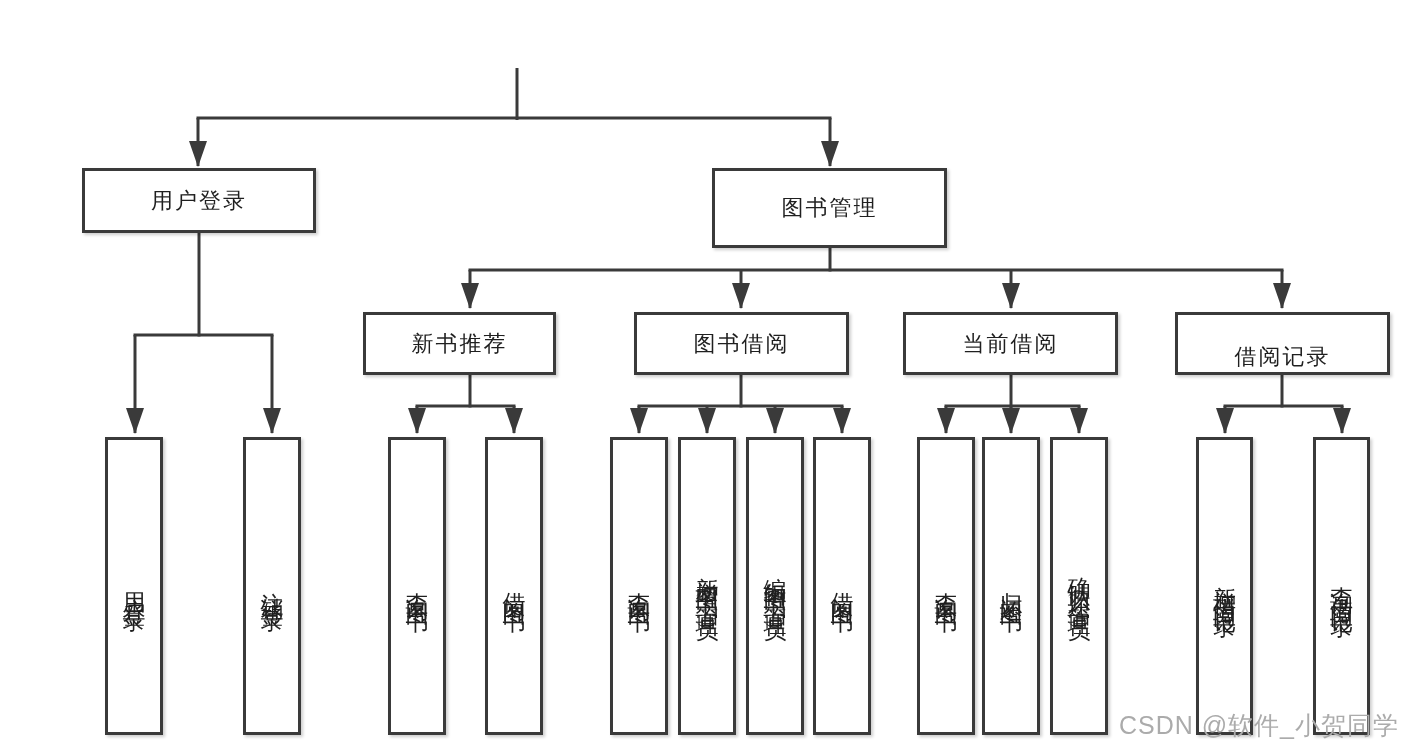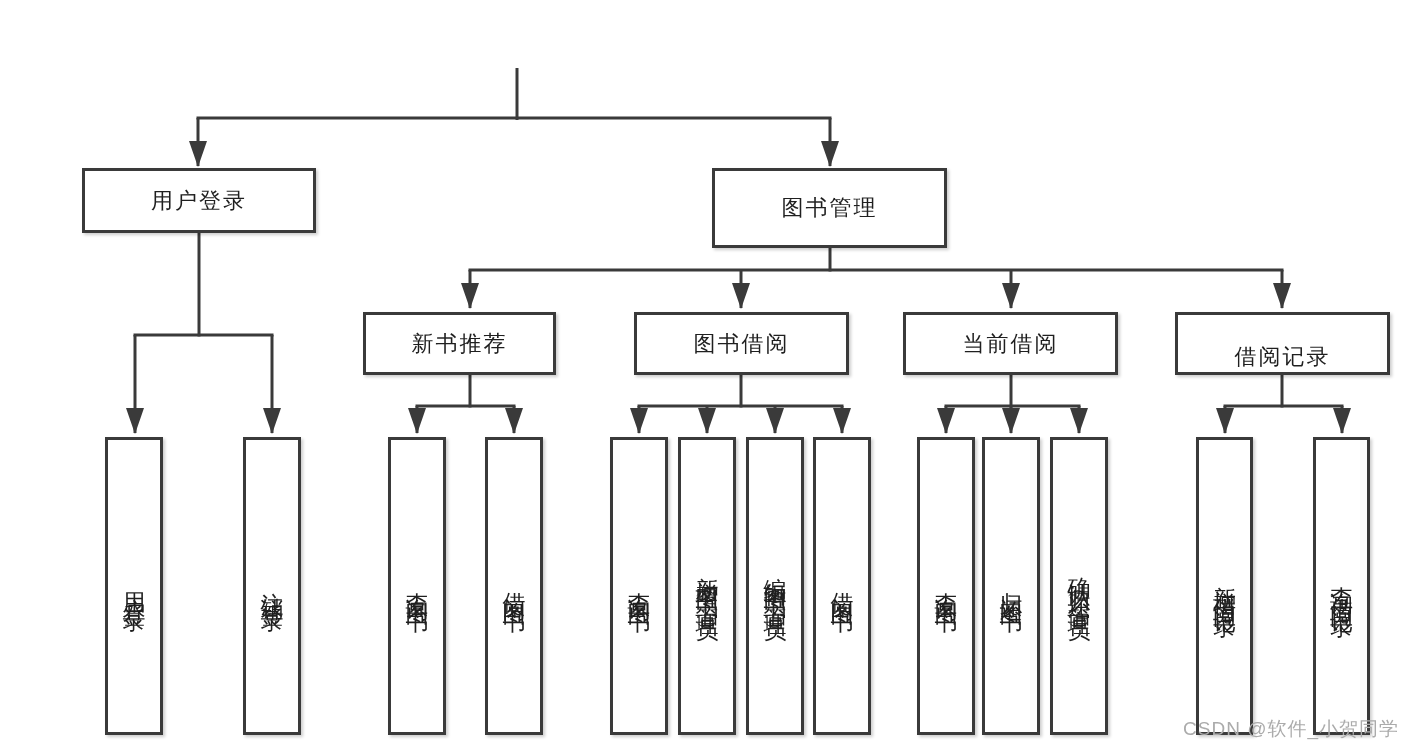--- a/index.html
+++ b/index.html
@@ -49,21 +49,21 @@
     font-size:23px;
     letter-spacing:6px;
     line-height:1;
     color:var(--text);
     white-space:nowrap;
   }
   .watermark{
     position:absolute;
     right:6px;
     bottom:5px;
-    font-size:19px;
+    font-size:25px;
     letter-spacing:1px;
     color:var(--wm);
     white-space:nowrap;
   }
 </style>
 </head>
 <body>
 
 <div class="canvas">
 

